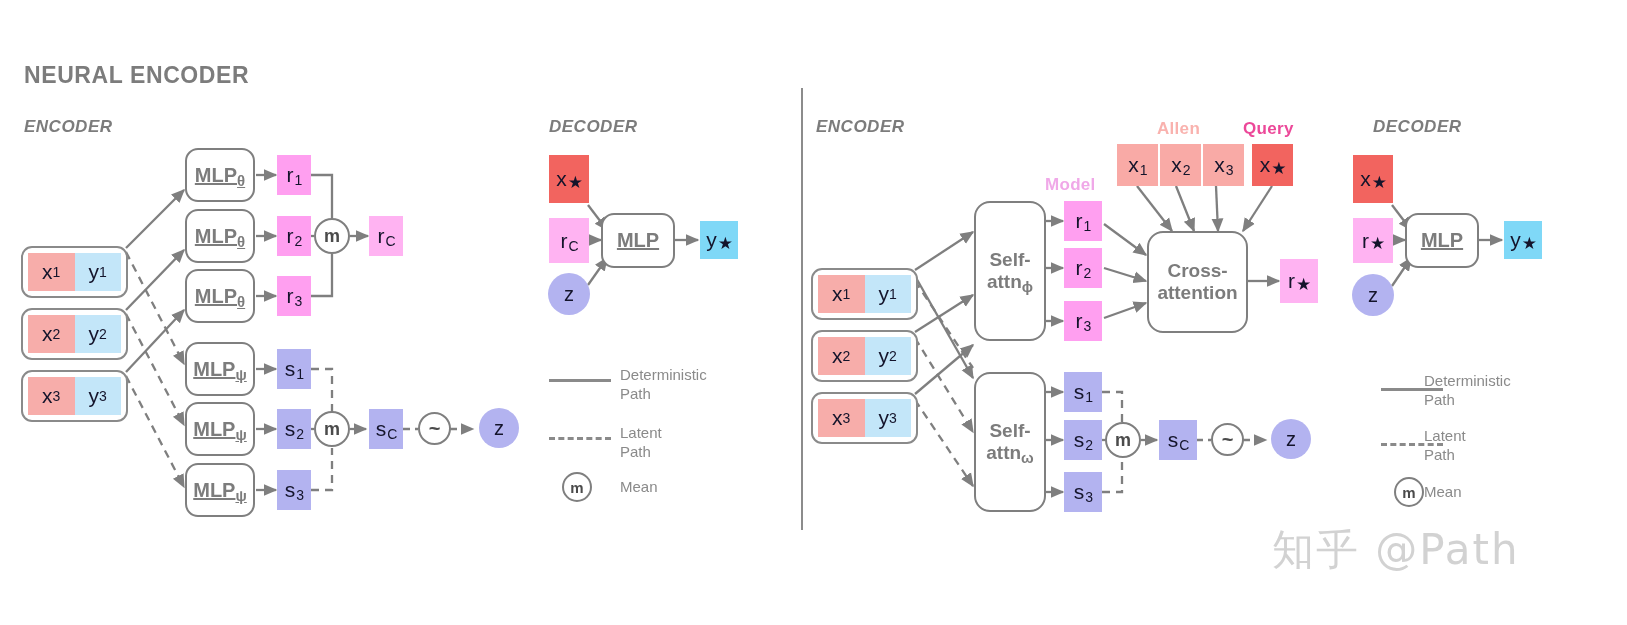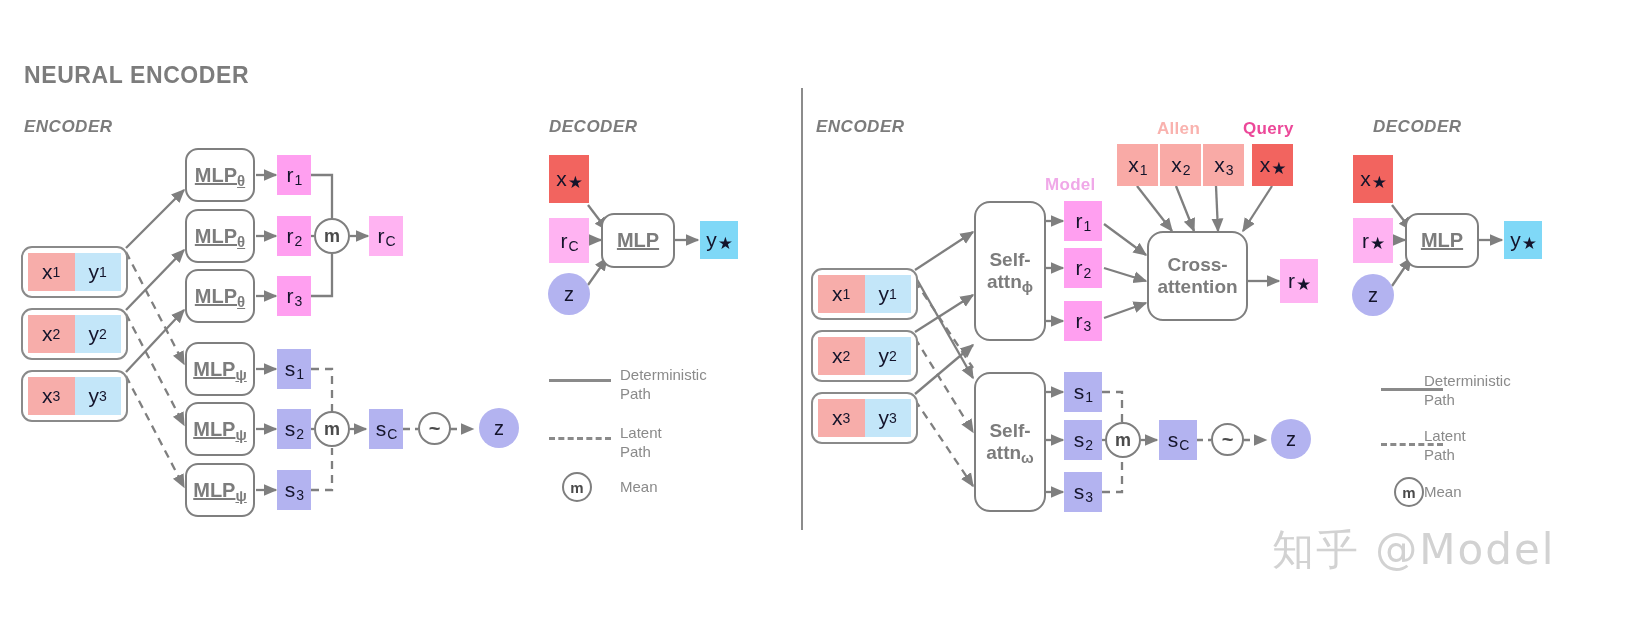--- a/index.html
+++ b/index.html
@@ -404,21 +404,21 @@
   <div class="abs sq c-redkey" style="left:1203px;top:144px;width:41px;height:42px;">
     <span>x</span>
       <span class="sb">3</span>
   </div>
 
   <div class="abs sq c-redq" style="left:1252px;top:144px;width:41px;height:42px;">
     <span>x</span>
       <span class="st">★</span>
   </div>
 
-  <div class="abs tallbox" style="left:1147px;top:231px;width:101px;height:90px;">
+  <div class="abs tallbox" style="left:1147px;top:231px;width:101px;height:102px;">
     <span>
       <span>Cross-</span><br>
       <span>attention</span>
     </span>
   </div>
   <div class="abs sq c-pinklite" style="left:1280px;top:259px;width:38px;height:44px;">
     <span>r</span>
       <span class="st">★</span>
   </div>
 
@@ -453,16 +453,16 @@
     <div>Path</div>
   </div>
   <div class="abs leg-dash" style="left:1381px;top:443px;width:62px;"></div>
   <div class="abs legend-txt" style="left:1424px;top:427px;">
     <div>Latent</div>
     <div>Path</div>
   </div>
   <div class="abs circ" style="left:1394px;top:477px;width:30px;height:30px;font-size:15px;">m</div>
   <div class="abs legend-txt" style="left:1424px;top:483px;">Mean</div>
 
-  <div class="abs watermark" style="left:1272px;top:522px;">知乎 @Model</div>
+  <div class="abs watermark" style="left:1272px;top:522px;">知乎 @Path</div>
 
 
 </div>
 
 </body></html>

